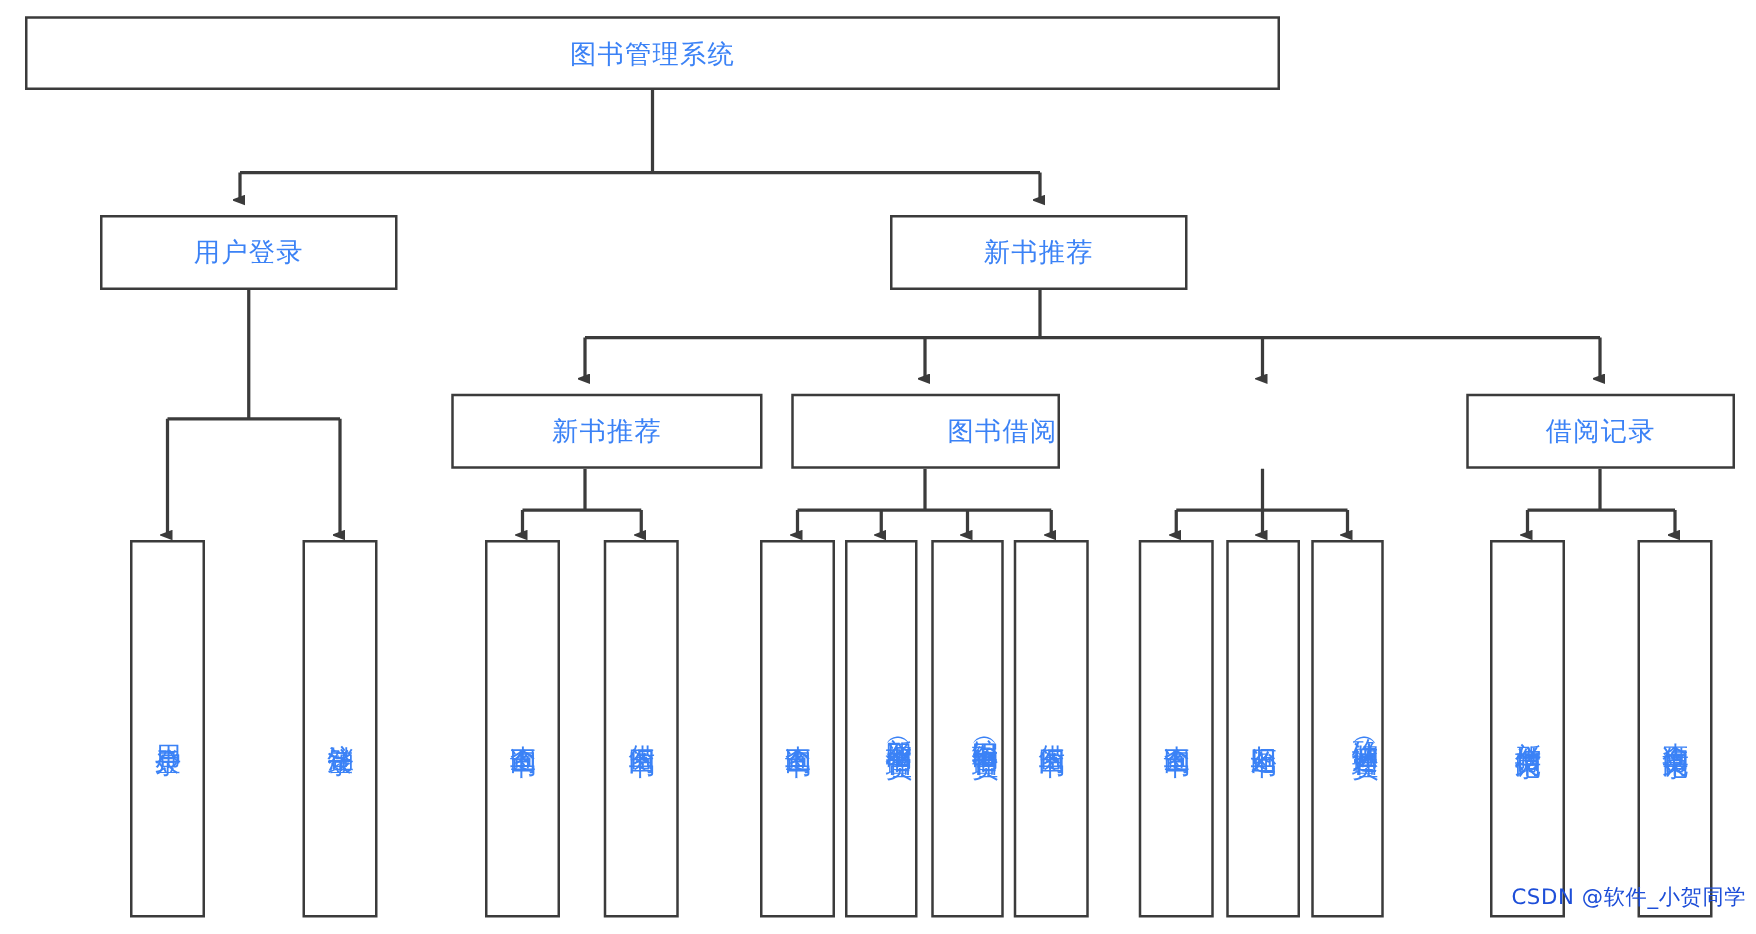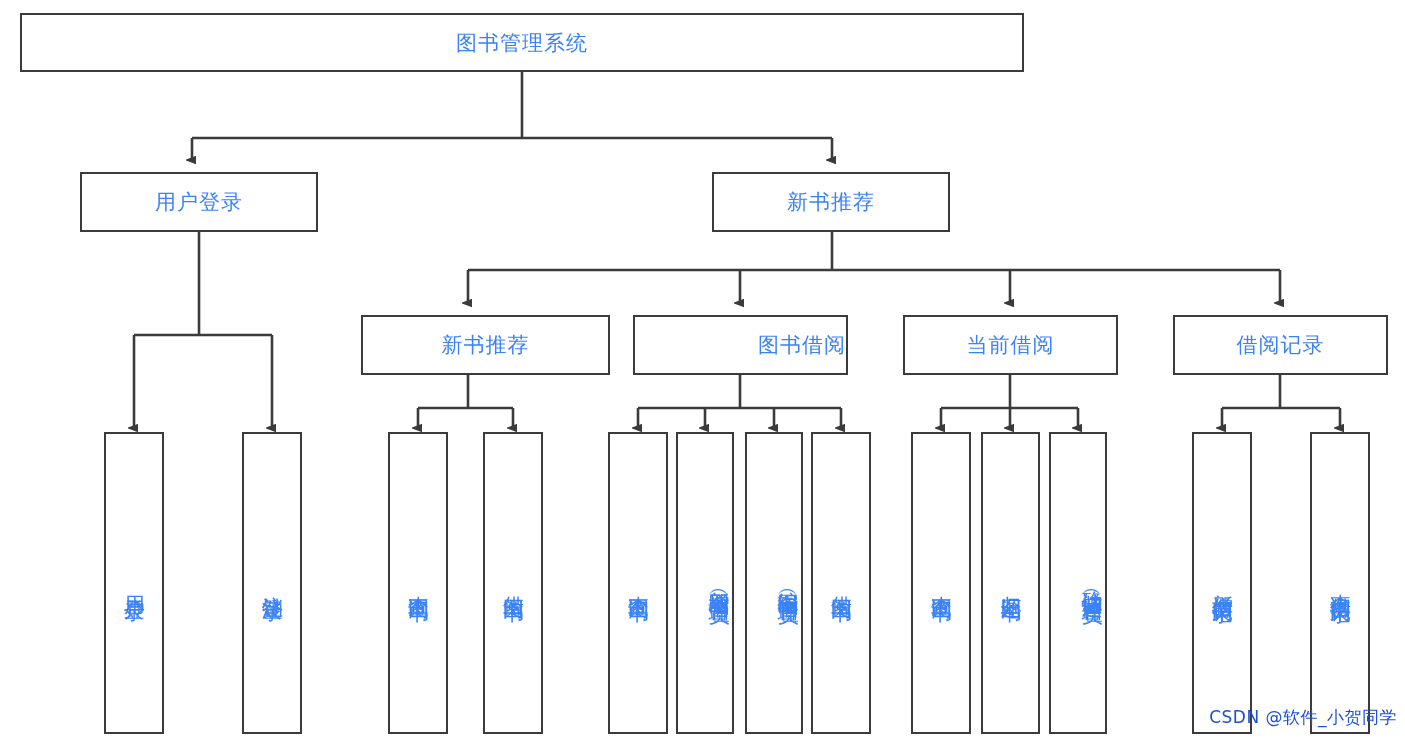--- a/index.html
+++ b/index.html
@@ -137,23 +137,20 @@
   </div>
 
   <div class="node horizontal" style="left:361px; top:315px; width:249px; height:60px;">
     <span class="node-label">新书推荐</span>
   </div>
 
   <div class="node horizontal" style="left:633px; top:315px; width:215px; height:60px;justify-content:flex-end;">
     <span class="node-label">图书借阅</span>
   </div>
 
-  <div class="node horizontal" style="left:903px; top:315px; width:215px; height:60px;">
-    <span class="node-label">当前借阅</span>
-  </div>
 
   <div class="node horizontal" style="left:1173px; top:315px; width:215px; height:60px;text-align:right;">
     <span class="node-label">借阅记录</span>
   </div>
 
   <div class="node vertical centered" style="left:104px; top:432px; width:60px; height:302px;">
     <span class="node-label">用户登录</span>
   </div>
   <div class="node vertical centered" style="left:242px; top:432px; width:60px; height:302px;">
     <span class="node-label">注销登录</span>

